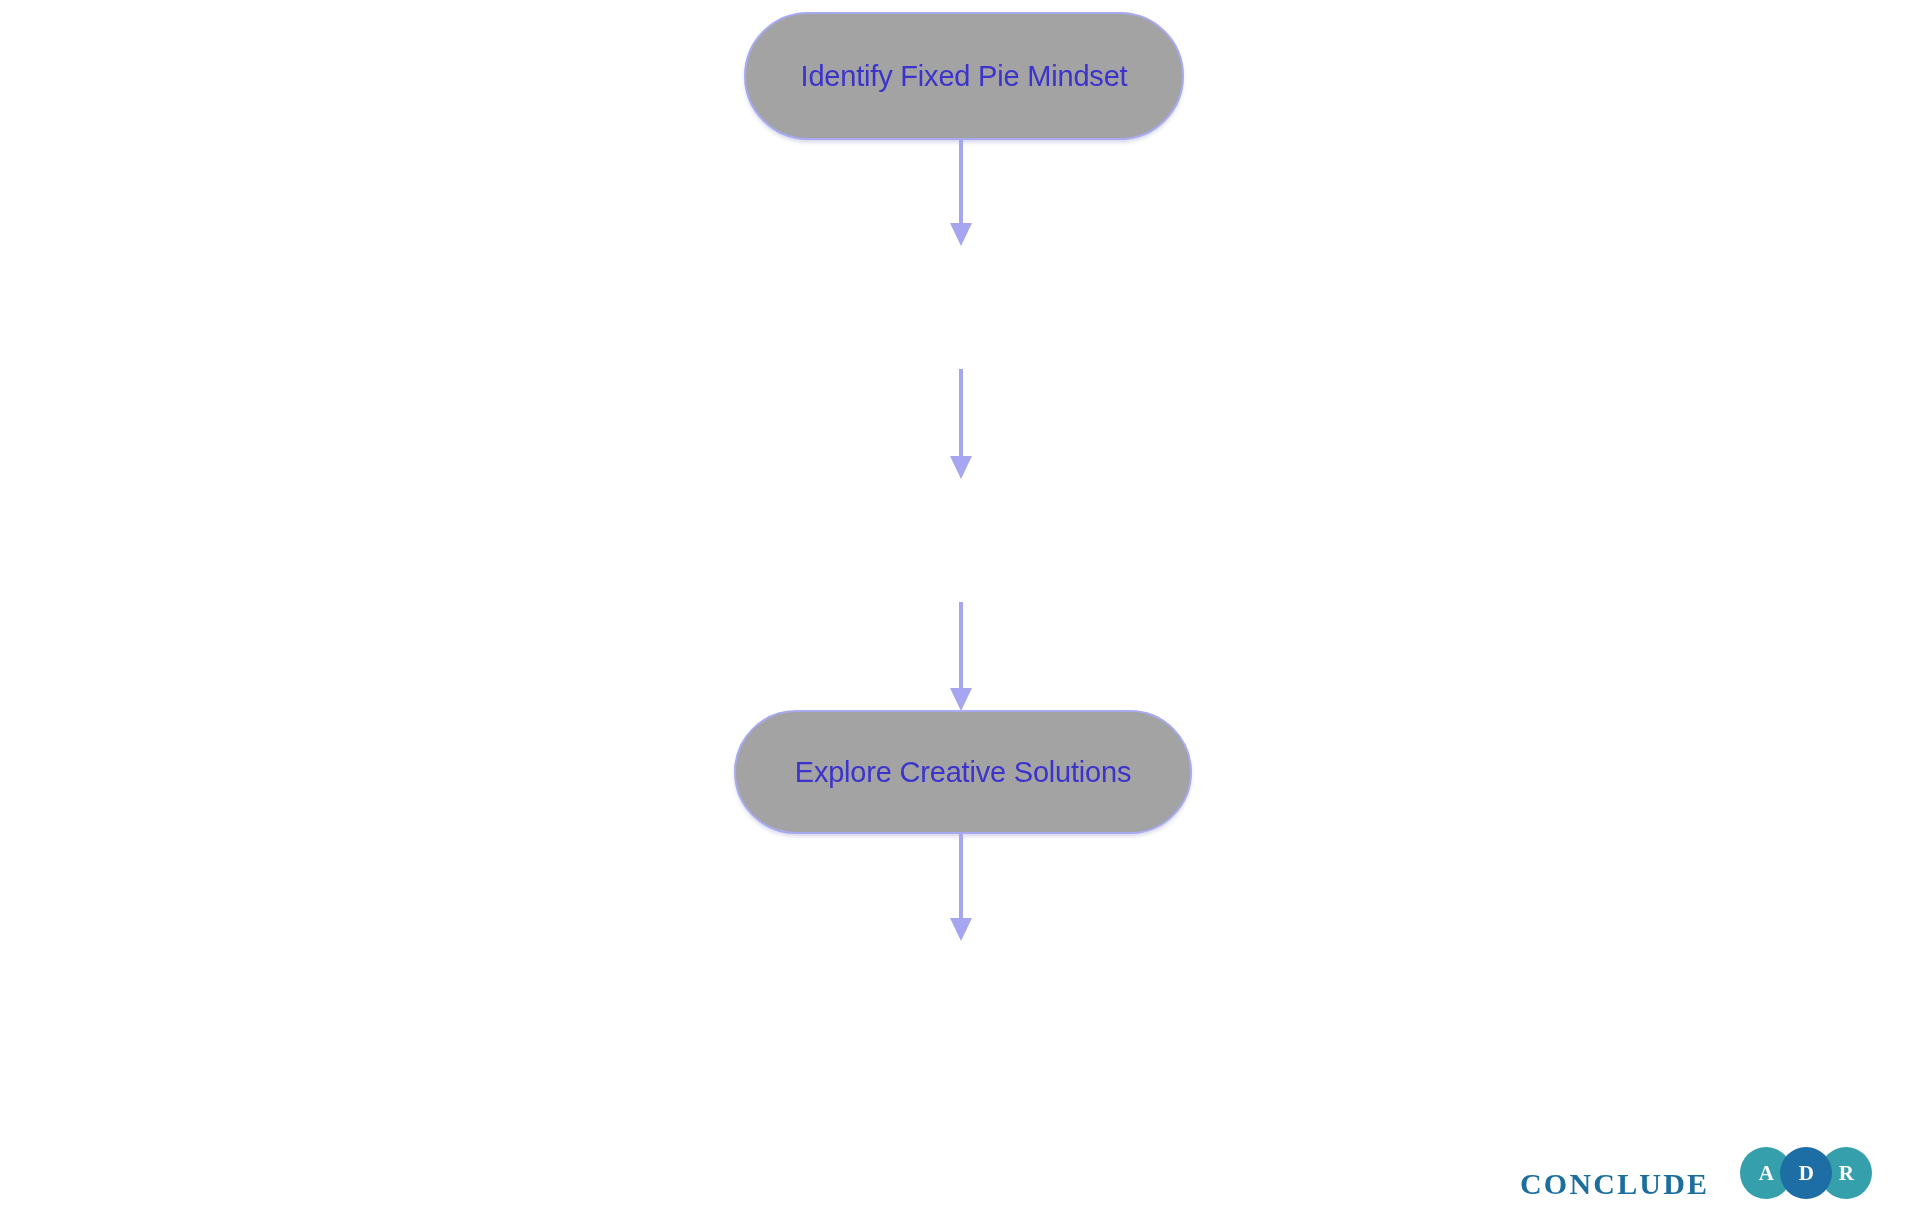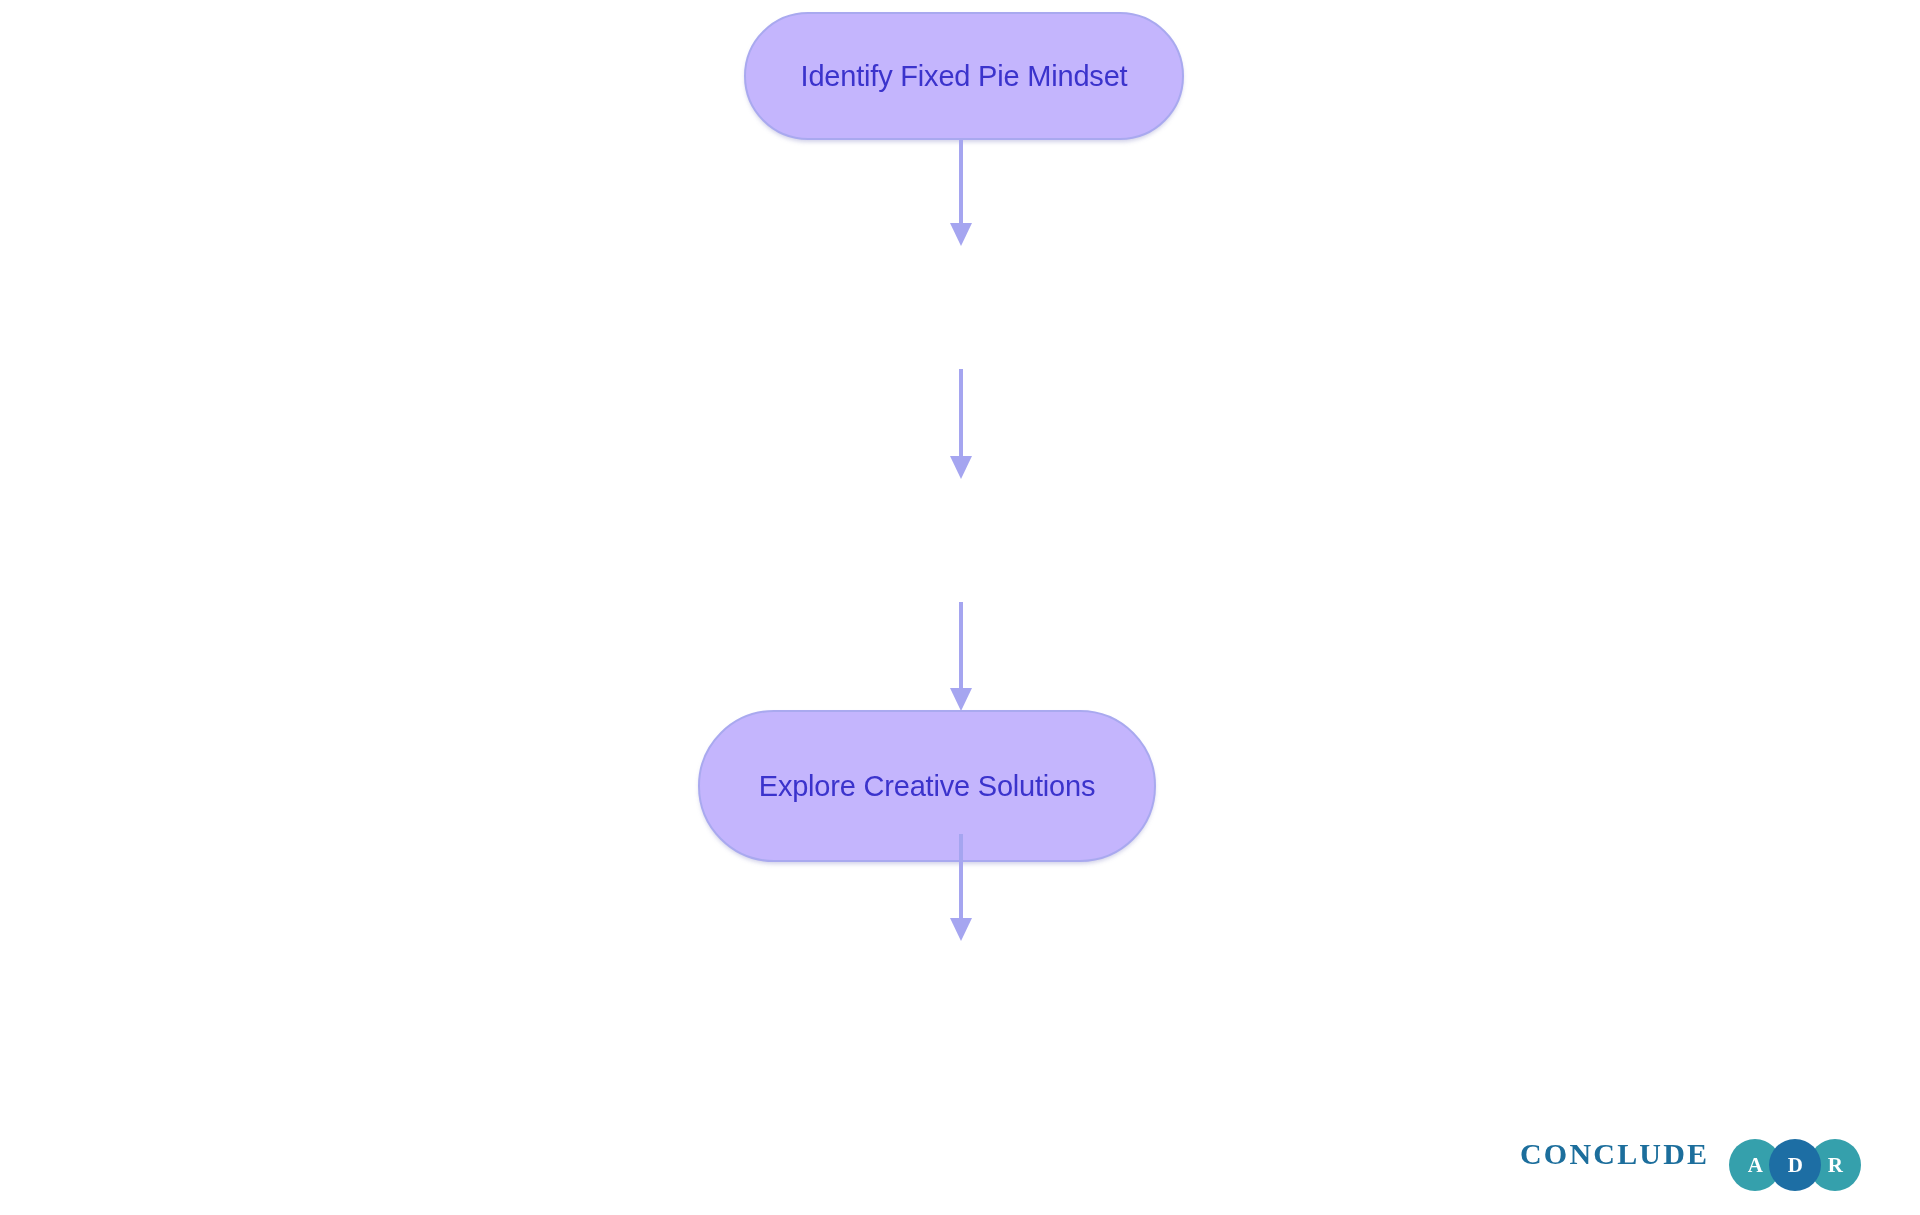--- a/index.html
+++ b/index.html
@@ -22,42 +22,42 @@
     left: 0;
     top: 0;
     width: 1920px;
     height: 1215px;
   }
 
   
   .node {
     position: absolute;
     box-sizing: border-box;
-    background: #c4b5fd;
+    background: #a3a3a3;
     border: 2px solid #a9a9ef;
     border-radius: 999px;
     display: flex;
     align-items: center;
     justify-content: center;
     box-shadow: 0 3px 4px -1px rgba(120,120,190,0.35);
   }
   .node-label {
     color: #3b33cc;
     font-family: "Liberation Sans", sans-serif;
     font-size: 29px;
     font-weight: 400;
     letter-spacing: -0.2px;
     white-space: nowrap;
     line-height: 1;
   }
 
   #node-0 { left: 744px;  top: 12px;   width: 440px; height: 128px; }
   #node-1 { left: 774px;  top: 245px;  width: 378px; height: 124px; }
   #node-2 { left: 726px;  top: 478px;  width: 474px; height: 124px; }
-  #node-3 { left: 698px;  top: 710px;  width: 458px; height: 152px; }
+  #node-3 { left: 734px;  top: 710px;  width: 458px; height: 124px; }
   #node-4 { left: 692px;  top: 940px;  width: 542px; height: 124px; }
 
   
   .arrow {
     position: absolute;
     left: 961px;
     width: 4px;
     transform: translateX(-50%);
     background: transparent;
   }
@@ -89,21 +89,22 @@
   #arrow-3 { top: 834px; height: 107px; }
   #arrow-3 .shaft { height: 84px; }
 
   
   #logo {
     position: absolute;
     left: 1520px;
     top: 1139px;
     height: 60px;
     display: flex;
-    align-items: flex-start;
+    align-items: flex-end;
+    gap: 11px;
   }
   #logo-wordmark {
     font-family: "Liberation Serif", serif;
     font-size: 30px;
     font-weight: 700;
     letter-spacing: 2.2px;
     color: #1c6e9c;
     line-height: 1;
     margin-right: 20px;
   }

